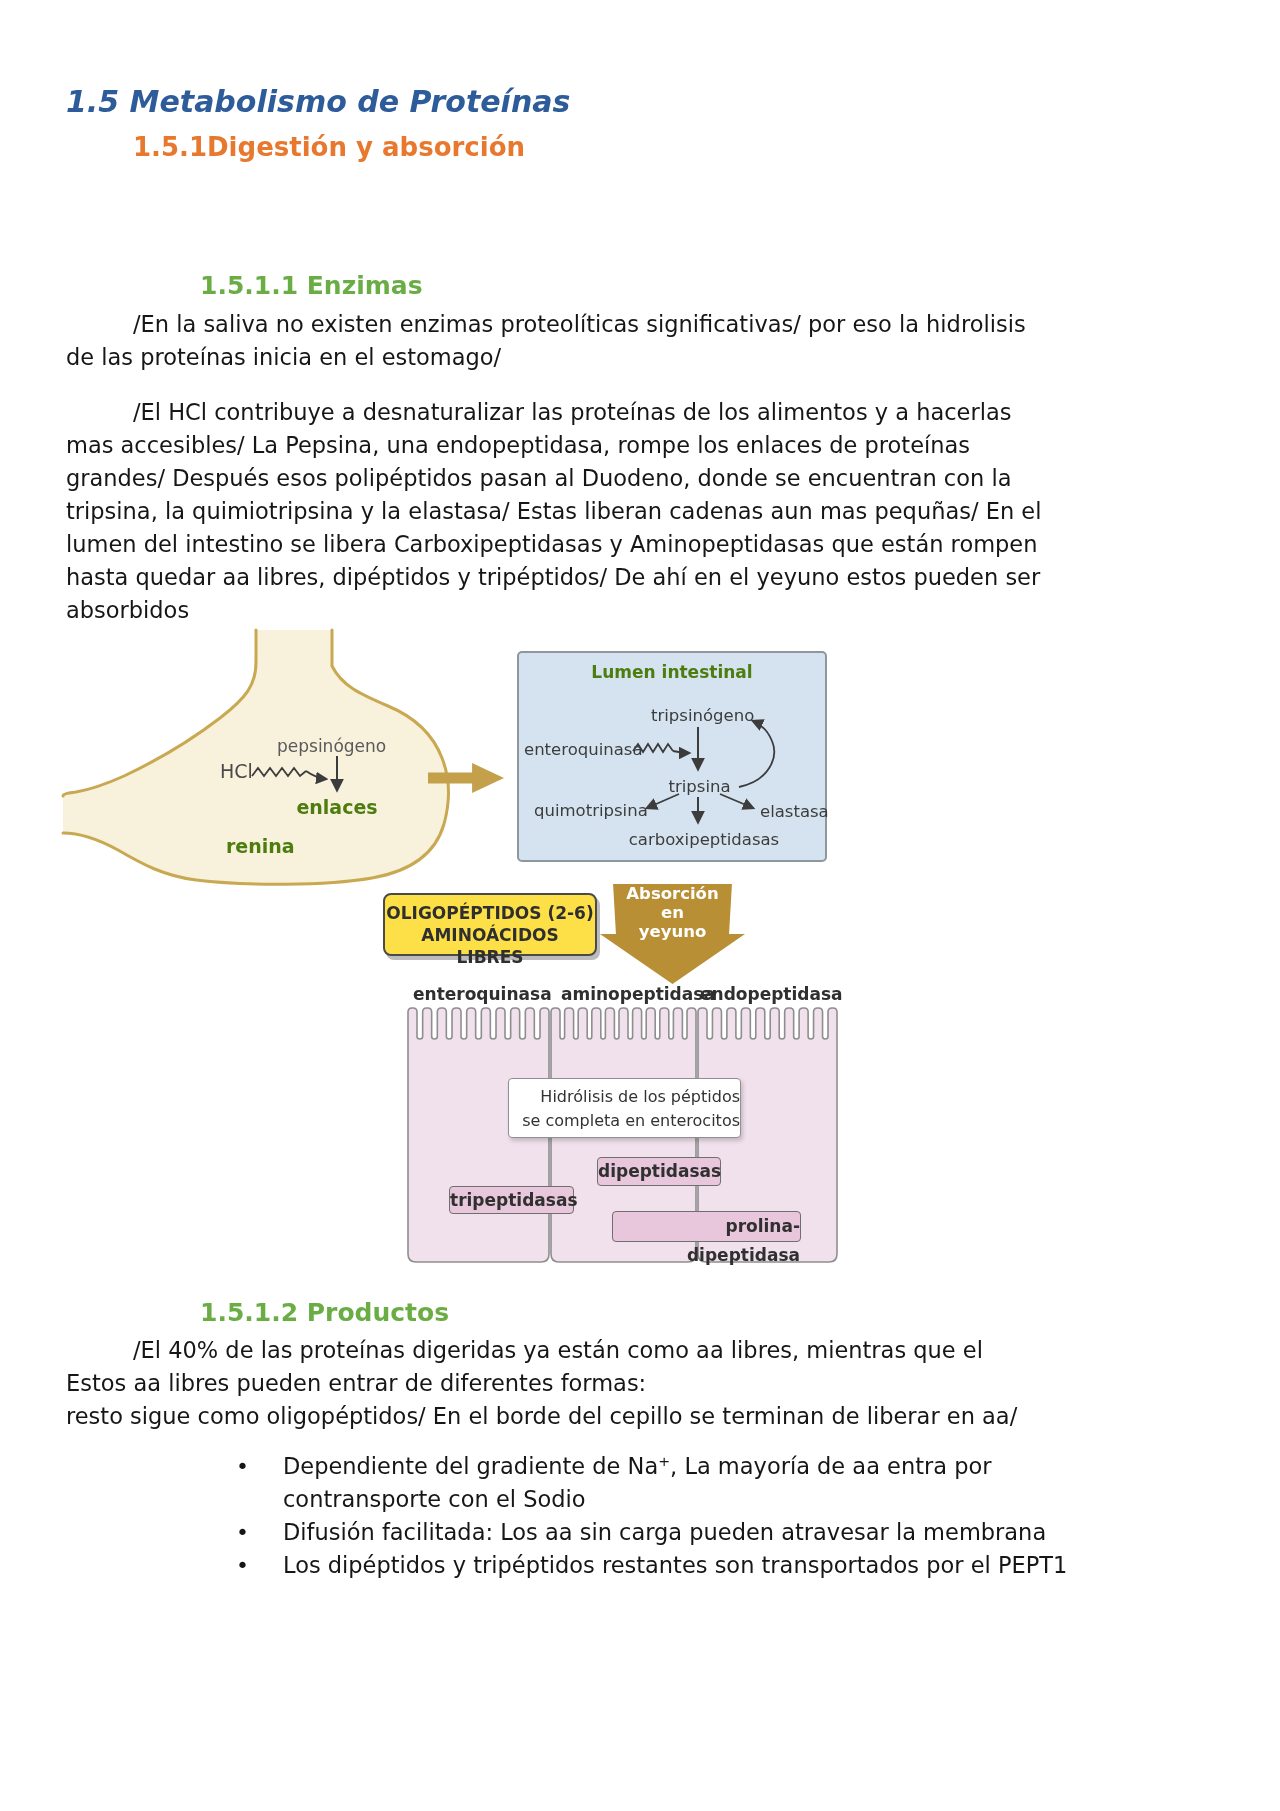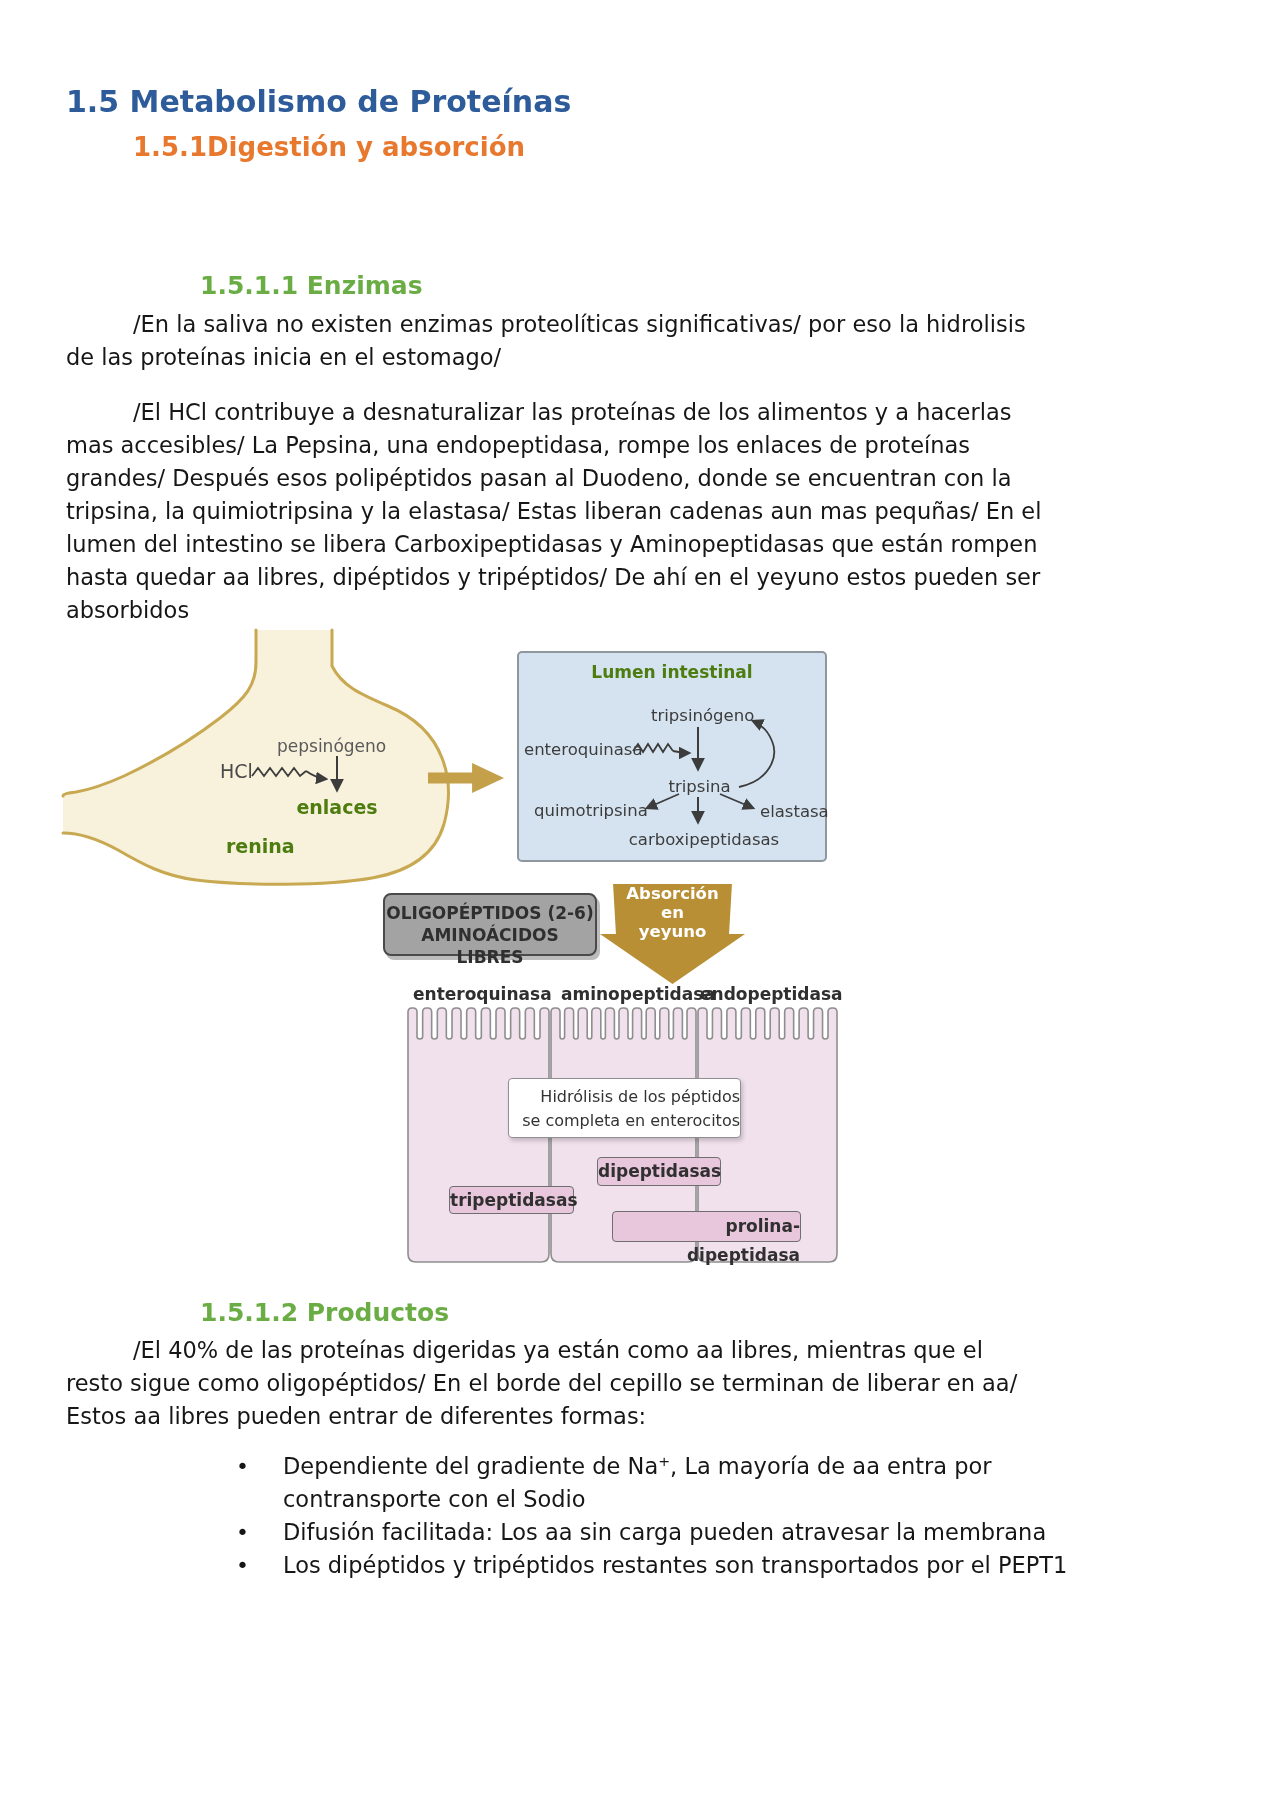--- a/index.html
+++ b/index.html
@@ -1,32 +1,32 @@
 <!DOCTYPE html>
 <html><head>
 <meta charset="utf-8">
 <style>
   html,body{margin:0;padding:0;background:#ffffff;}
   .page{position:relative;width:1280px;height:1811px;background:#ffffff;
         font-family:"DejaVu Sans",sans-serif;color:#1a1a1a;overflow:hidden;}
   .abs{position:absolute;}
-  .h1{font-size:30px;font-weight:600;color:#2E5C9B;white-space:nowrap;}
+  .h1{font-size:30px;font-weight:600;color:#2E5C9B;white-space:nowrap;font-style:italic;}
   .h2{font-size:26px;font-weight:600;color:#E8782D;white-space:nowrap;}
   .h3{font-size:25px;font-weight:600;color:#6BAD45;white-space:nowrap;}
   .para{font-size:22.5px;line-height:33px;color:#161616;}
   .ln{height:33px;white-space:nowrap;}
   .ind{padding-left:67px;}
   .bullet-row{position:absolute;left:236px;display:flex;font-size:22.5px;line-height:33px;color:#161616;}
   .dot{width:47px;font-size:22px;}
   .dlabel{position:absolute;white-space:nowrap;color:#3c3c3c;font-size:16.5px;}
   .dlabel.b{font-weight:bold;color:#4d7c0f;}
   .center{text-align:center;}
   .lumen-box{position:absolute;left:517px;top:651px;width:310px;height:211px;
              background:#D5E3F0;border:2px solid #8E979E;border-radius:5px;box-sizing:border-box;}
-  .oligo-box{position:absolute;left:383px;top:893px;width:214px;height:63px;background:#a3a3a3;
+  .oligo-box{position:absolute;left:383px;top:893px;width:214px;height:63px;background:#fde047;
              border:2px solid #4a4a4a;border-radius:8px;box-shadow:3px 4px 0 #bcbcbc;
              box-sizing:border-box;text-align:center;padding-top:7px;
              font-size:17px;font-weight:bold;color:#2f2f2f;line-height:22px;}
   .absorb-arrow{position:absolute;left:600px;top:884px;width:145px;height:100px;background:#B98F35;
              clip-path:polygon(9% 0,91% 0,89% 50%,100% 50%,50% 100%,0 50%,11% 50%);
              text-align:center;color:#ffffff;font-weight:bold;font-size:16.5px;line-height:19px;padding-top:0;
              box-sizing:border-box;}
   .gold-arrow{position:absolute;left:428px;top:763px;width:76px;height:30px;background:#C4A04A;
              clip-path:polygon(0 32%,58% 32%,58% 0,100% 50%,58% 100%,58% 68%,0 68%);}
   .hidro-box{position:absolute;left:508px;top:1078px;width:233px;height:60px;background:#ffffff;
@@ -136,22 +136,22 @@
   </div>
 
   <div class="pinkbox" style="left:597px;top:1157px;width:124px;height:29px;line-height:27px">dipeptidasas</div>
   <div class="pinkbox" style="left:449px;top:1186px;width:125px;height:28px;line-height:26px">tripeptidasas</div>
   <div class="pinkbox" style="left:612px;top:1211px;width:189px;height:31px;line-height:29px">prolina-dipeptidasa</div>
 
   <div class="abs h3" style="left:200px;top:1298px">1.5.1.2 Productos</div>
 
   <div class="abs para" style="left:66px;top:1334px;width:1150px">
     <div class="ln ind">/El 40% de las proteínas digeridas ya están como aa libres, mientras que el</div>
+    <div class="ln">Estos aa libres pueden entrar de diferentes formas:</div>
     <div class="ln">resto sigue como oligopéptidos/ En el borde del cepillo se terminan de liberar en aa/</div>
-    <div class="ln">Estos aa libres pueden entrar de diferentes formas:</div>
   </div>
 
   <div class="bullet-row" style="top:1450px">
     <span class="dot">•</span>
     <div>
       <div class="ln">Dependiente del gradiente de Na⁺, La mayoría de aa entra por</div>
       <div class="ln">contransporte con el Sodio</div>
     </div>
   </div>
   <div class="bullet-row" style="top:1516px">

